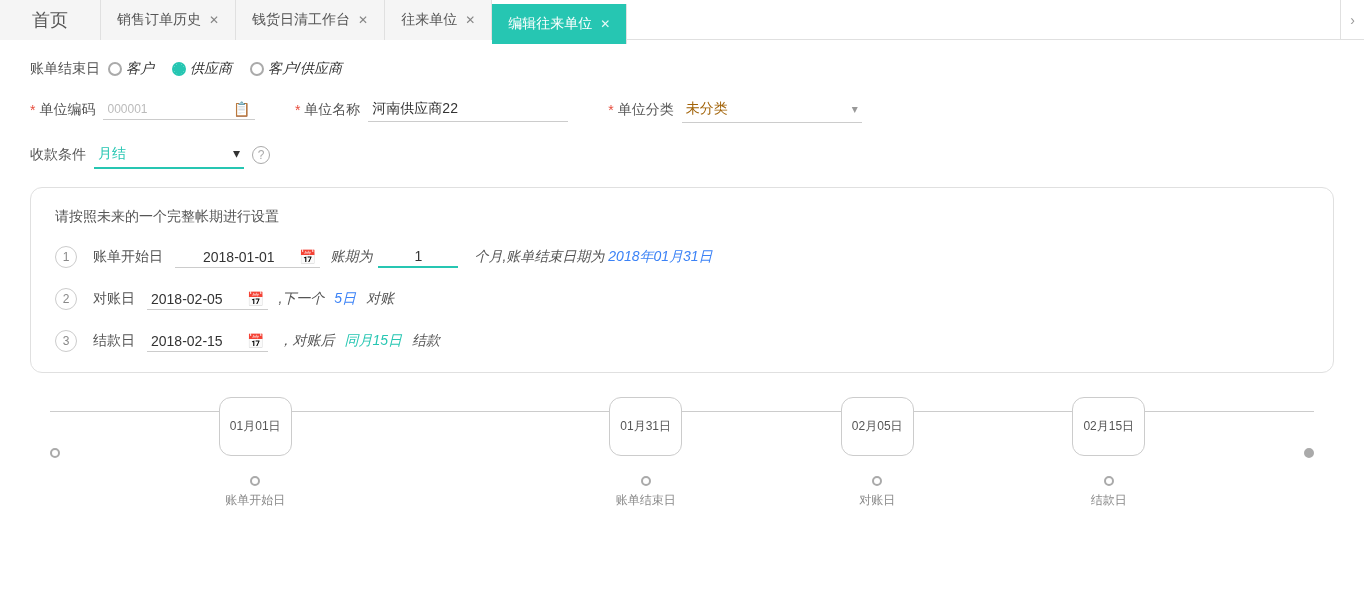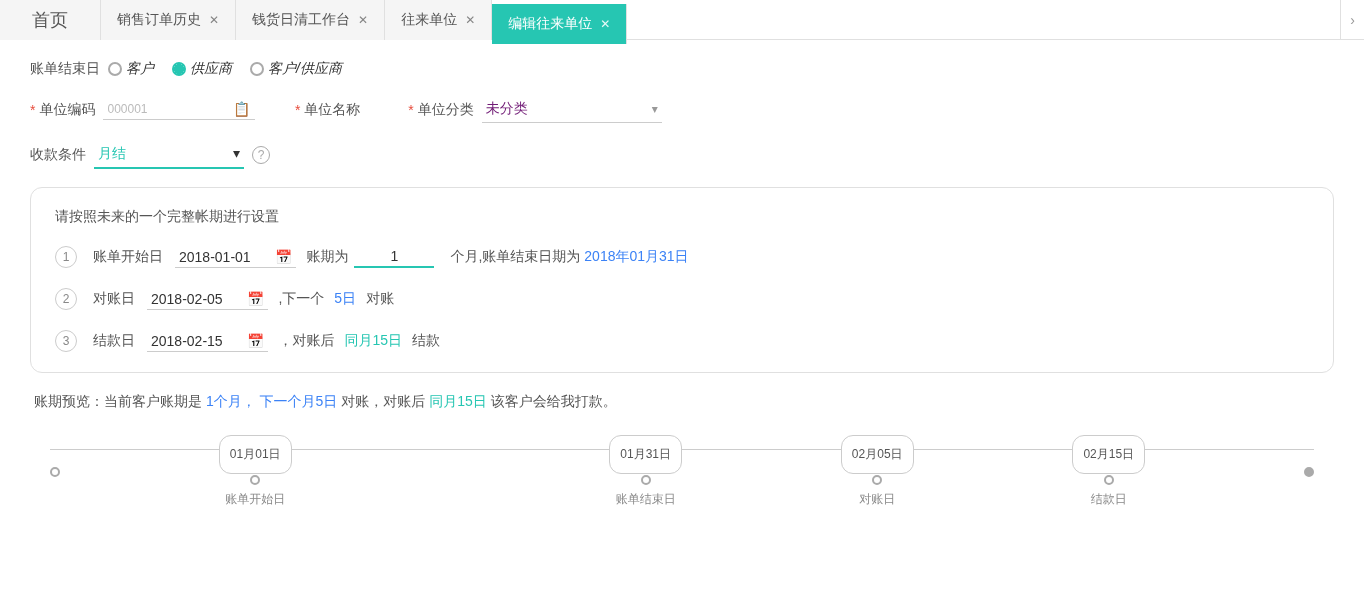--- a/index.html
+++ b/index.html
@@ -152,21 +152,21 @@
     .select-field {
       display: flex;
       align-items: center;
       border-bottom: 1px solid #ccc;
       padding: 4px 4px;
       min-width: 120px;
       cursor: pointer;
     }
     .select-field .select-text {
       flex: 1;
-      color: #701a75;
+      color: #a16207;
       font-size: 14px;
     }
     .select-field .chevron {
       color: #999;
       font-size: 12px;
       margin-left: 6px;
     }
 
     
     .payment-select {
@@ -251,20 +251,21 @@
     .cal-icon {
       color: #26c6b2;
       margin-left: 6px;
       cursor: pointer;
       font-size: 14px;
     }
     .step-suffix {
       color: #555;
       margin-left: 10px;
       font-size: 14px;
+      font-style: italic;
     }
     .highlight-orange { color: #3b82f6; }
     .highlight-teal { color: #26c6b2; }
 
     
     .period-input {
       border: none;
       border-bottom: 2px solid #26c6b2;
       outline: none;
       font-size: 14px;
@@ -311,26 +312,26 @@
       width: 10px;
       height: 10px;
       border-radius: 50%;
       background: #fff;
       border: 2px solid #aaa;
       margin-bottom: 0;
     }
     .timeline-badge {
       border: 1px solid #ccc;
       border-radius: 12px;
-      padding: 10px 10px;
+      padding: 20px 10px;
       font-size: 12px;
       color: #555;
       background: #fff;
       white-space: nowrap;
-      margin-bottom: 1px;
+      margin-bottom: 20px;
     }
     .timeline-sublabel {
       font-size: 12px;
       color: #888;
       margin-top: 6px;
       white-space: nowrap;
     }
   </style>
 </head>
 <body>
@@ -383,20 +384,21 @@
       <span class="required-star">*</span>
       <span class="form-label">单位编码</span>
       <div class="input-with-icon">
         <input type="text" style="width: 100px; color: rgb(187, 187, 187);" value="000001">
         <span class="input-icon">📋</span>
       </div>
     </div>
     <div class="field-group">
       <span class="required-star">*</span>
       <span class="form-label">单位名称</span>
+      <input type="text" class="form-input" style="width: 200px;" value="河南供应商22">
     </div>
     <div class="field-group">
       <span class="required-star">*</span>
       <span class="form-label">单位分类</span>
       <div class="select-field" style="min-width:180px;">
         <span class="select-text">未分类</span>
         <span class="chevron">▾</span>
       </div>
     </div>
   </div>
@@ -410,21 +412,21 @@
     <div class="help-icon">?</div>
   </div>
 
   <div class="section-box">
     <div class="section-desc">请按照未来的一个完整帐期进行设置</div>
 
     <div class="step-row">
       <div class="step-num">1</div>
       <span class="step-label">账单开始日</span>
       <div class="step-date-input">
-        <input type="text" style="width: 90px;" value="2018-01-01">
+        <input type="text" style="width: 90px; margin-left: 24px;" value="2018-01-01">
         <span class="cal-icon">📅</span>
       </div>
       <span class="step-suffix">账期为</span>
       <input type="text" class="period-input" style="margin: 0px 6px;" value="1">
       <span class="step-suffix">个月,账单结束日期为</span>
       <span class="step-suffix highlight-orange" style="margin-left:4px;">2018年01月31日</span>
     </div>
 
     <div class="step-row">
       <div class="step-num">2</div>
@@ -445,28 +447,20 @@
         <input type="text" style="width: 90px;" value="2018-02-15">
         <span class="cal-icon">📅</span>
       </div>
       <span class="step-suffix">，对账后</span>
       <span class="step-suffix highlight-teal">同月15日</span>
       <span class="step-suffix">结款</span>
     </div>
 
   </div>
 
-  <div class="preview-text" style="margin-top:20px;">
-    <span>账期预览：当前客户账期是</span>
-    <span class="highlight-orange">1个月，</span>
-    <span class="highlight-orange">下一个月5日</span>
-    <span>对账，对账后</span>
-    <span class="highlight-teal">同月15日</span>
-    <span>该客户会给我打款。</span>
-  </div>
 
   <div class="timeline-container">
     <div class="timeline-line"></div>
 
     <div style="width:10px;height:10px;border-radius:50%;border:2px solid #aaa;background:#fff;z-index:1;flex-shrink:0;"></div>
 
     <div style="flex:1;"></div>
 
     <div class="timeline-point">
       <div class="timeline-badge">01月01日</div>

